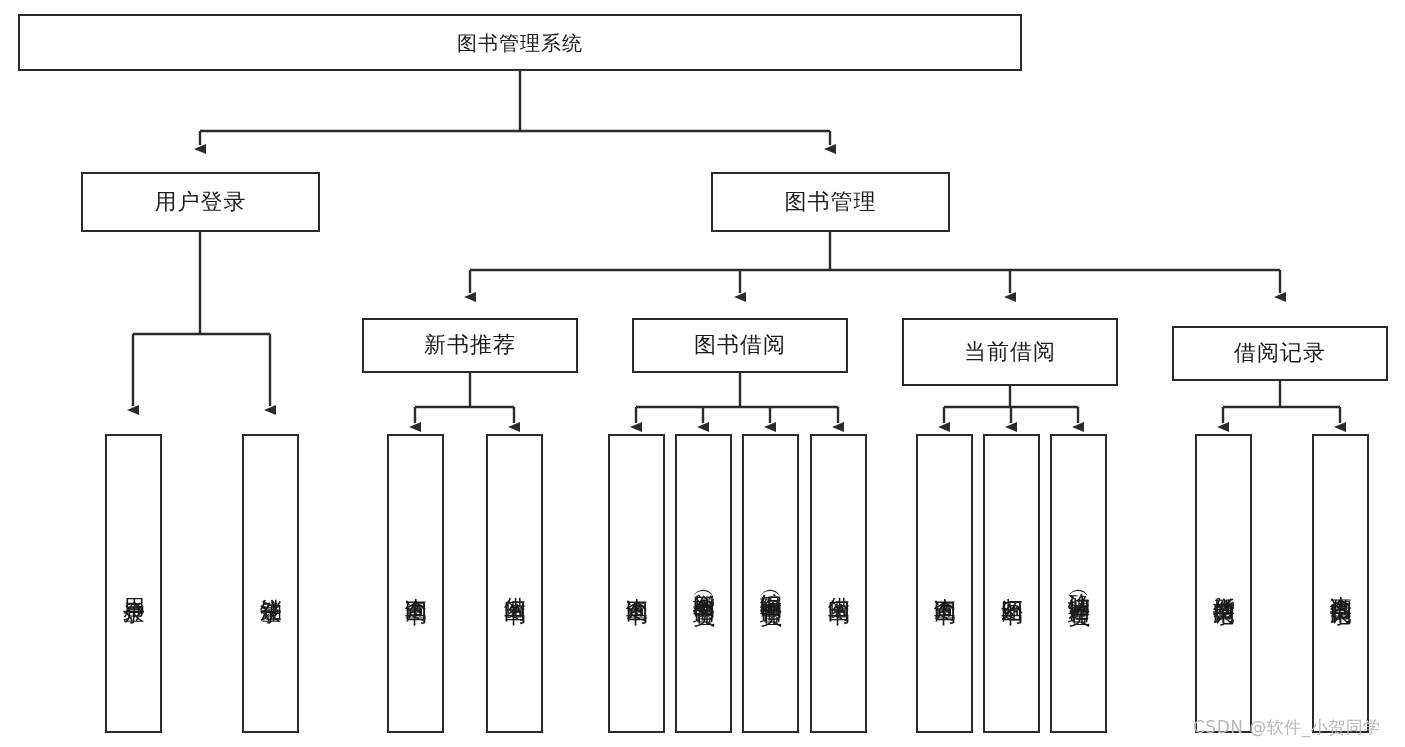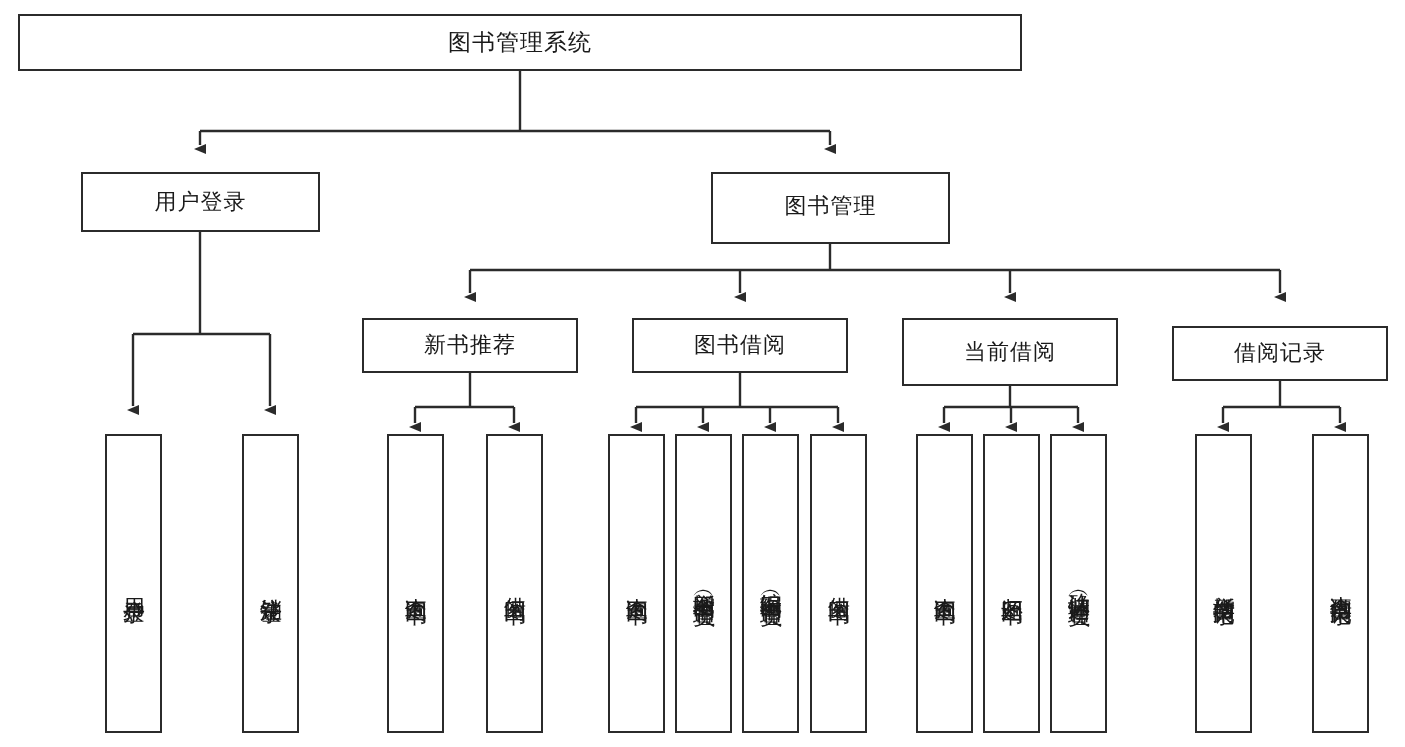--- a/index.html
+++ b/index.html
@@ -35,21 +35,21 @@
     align-items: center;
     justify-content: center;
     color: #1a1a1a;
   }
   .node.horiz {
     font-size: 22px;
     letter-spacing: 1px;
     line-height: 1.2;
   }
   .node.root {
-    font-size: 23px;
+    font-size: 20px;
   }
   .node.leaf {
     align-items: center;
     justify-content: center;
     padding: 6px 2px;
   }
   .vtext {
     writing-mode: vertical-rl;
     text-orientation: upright;
     font-size: 22px;
@@ -123,21 +123,21 @@
     </g>
   </svg>
 
   <div class="node horiz root" style="left:18px; top:14px; width:1004px; height:57px;">
     <span>图书管理系统</span>
   </div>
 
   <div class="node horiz" style="left:81px; top:172px; width:239px; height:60px;">
     <span>用户登录</span>
   </div>
-  <div class="node horiz" style="left:711px; top:172px; width:239px; height:72px;font-family:Liberation Mono, monospace;">
+  <div class="node horiz" style="left:711px; top:172px; width:239px; height:60px;">
     <span>图书管理</span>
   </div>
 
   <div class="node horiz" style="left:362px; top:318px; width:216px; height:55px;">
     <span>新书推荐</span>
   </div>
   <div class="node horiz" style="left:632px; top:318px; width:216px; height:55px;">
     <span>图书借阅</span>
   </div>
   <div class="node horiz" style="left:902px; top:318px; width:216px; height:68px;">
@@ -184,14 +184,15 @@
     <span class="vtext">确认归还（管理员）</span>
   </div>
 
   <div class="node leaf" style="left:1195px; top:434px; width:57px; height:299px;">
     <span class="vtext">新增借阅记录</span>
   </div>
   <div class="node leaf" style="left:1312px; top:434px; width:57px; height:299px;">
     <span class="vtext">查询借阅记录</span>
   </div>
 
+  <div class="watermark" style="left:1193px; top:716px;">CSDN @软件_小贺同学</div>
 
 </div>
 
 </body></html>

